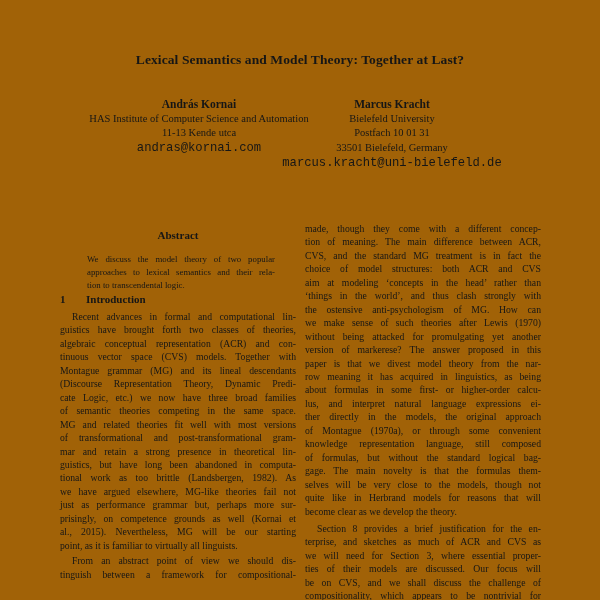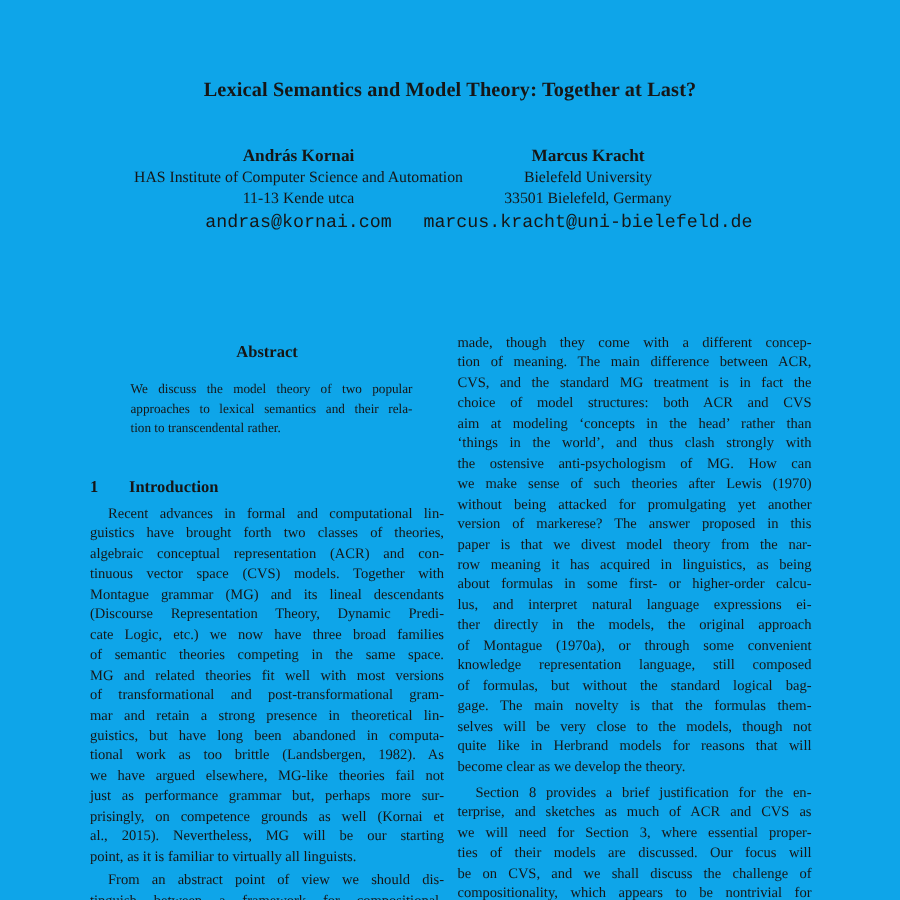--- a/index.html
+++ b/index.html
@@ -1,20 +1,20 @@
 <!DOCTYPE html>
 <html><head>
 <meta charset="utf-8">
 <style>
   html, body { margin: 0; padding: 0; background: #ffffff; }
   .page {
     position: relative;
     width: 600px;
     height: 600px;
-    background: #0ea5e9;
+    background: #a16207;
     overflow: hidden;
     font-family: "Liberation Serif", serif;
     color: #161616;
     -webkit-font-smoothing: antialiased;
   }
   .paper-title {
     position: absolute;
     top: 52px; left: 0; right: 0;
     text-align: center;
     font-size: 13.5px;
@@ -51,21 +51,20 @@
   .abstract-heading {
     margin-top: 8px;
     text-align: center;
     font-size: 11px;
     font-weight: bold;
     line-height: 15px;
   }
   .abstract-body { margin-top: 10px; padding: 0 21px 0 27px; }
   .abstract-body .tline { font-size: 8.8px; line-height: 13px; }
   .section-heading {
-    margin-top: 26px;
     font-size: 11px;
     font-weight: bold;
     line-height: 15px;
   }
   .sec-num { display: inline-block; min-width: 26px; }
   .para .tline { font-size: 9.7px; line-height: 13.45px; }
   .justified .tline { text-align: justify; text-align-last: justify; }
   .justified .tline-last { text-align-last: left; }
   .justified.cont-next .tline-last { text-align-last: justify; }
   .indent .tline:first-child { text-indent: 12px; }
@@ -87,34 +86,35 @@
       <div class="aff">
           <div class="tline">HAS Institute of Computer Science and Automation</div>
           <div class="tline">11-13 Kende utca</div>
         </div>
       <div class="author-email">andras@kornai.com</div>
     </div>
     <div class="author author-2">
       <div class="author-name">Marcus Kracht</div>
       <div class="aff">
           <div class="tline">Bielefeld University</div>
+          <div class="tline">Postfach 10 01 31</div>
           <div class="tline tline-last">33501 Bielefeld, Germany</div>
         </div>
       <div class="author-email">marcus.kracht@uni-bielefeld.de</div>
     </div>
   </div>
 
   <div class="columns">
 
     <div class="col-left">
       <div class="abstract-heading">Abstract</div>
       <div class="abstract-body justified">
           <div class="tline">We discuss the model theory of two popular</div>
           <div class="tline">approaches to lexical semantics and their rela-</div>
-          <div class="tline tline-last">tion to transcendental rather.</div>
+          <div class="tline tline-last">tion to transcendental logic.</div>
         </div>
 
       <div class="section-heading">
         <span class="sec-num">1</span><span>Introduction</span>
       </div>
 
       <div class="para justified indent para-first">
           <div class="tline">Recent advances in formal and computational lin-</div>
           <div class="tline">guistics have brought forth two classes of theories,</div>
           <div class="tline">algebraic conceptual representation (ACR) and con-</div>

